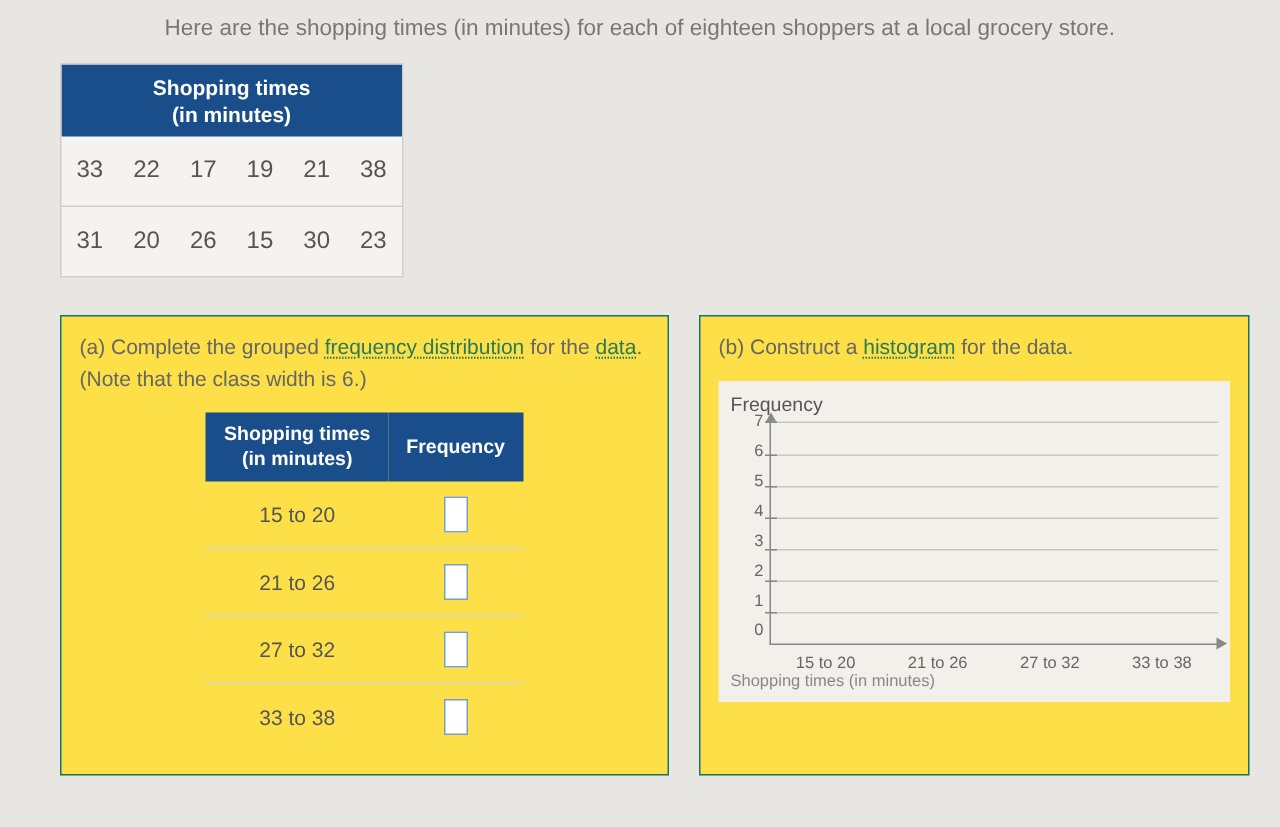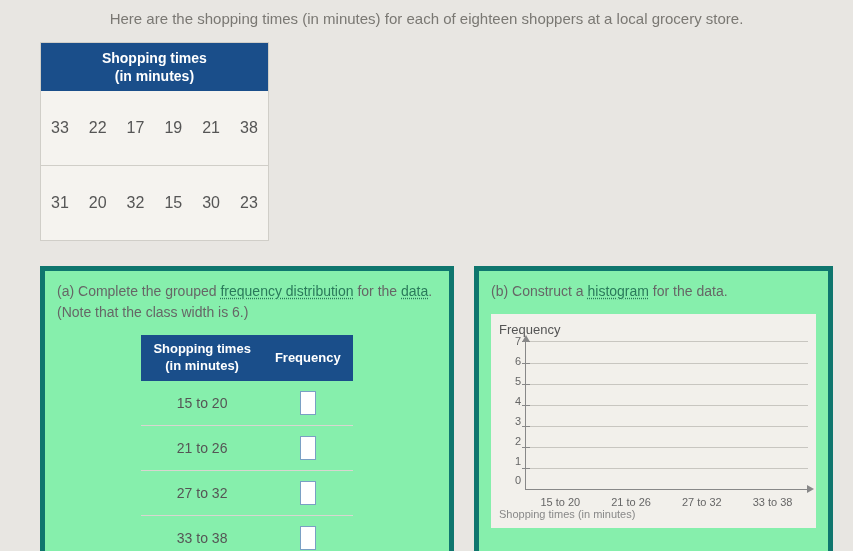--- a/index.html
+++ b/index.html
@@ -27,41 +27,41 @@
   .data-table .header-row td {
     background: #1a4e8a;
     color: #fff;
     font-weight: bold;
     text-align: center;
     padding: 6px 8px;
     font-size: 14px;
     line-height: 1.3;
   }
   .data-table .num {
-    padding: 28px 10px;
+    padding: 14px 10px;
     text-align: center;
     font-size: 16px;
     color: #555;
     border-bottom: 1px solid #d0cec8;
   }
   .data-table tr:last-child .num {
     border-bottom: none;
   }
   .data-table {
     border: 1px solid #d0cec8;
   }
   .parts {
     display: flex;
     gap: 20px;
     margin-left: 20px;
   }
   .part {
-    border: 5px solid #0f766e;
-    background: #86efac;
-    padding: 10px 12px 4px 12px;
+    border: 1px solid #0f766e;
+    background: #fde047;
+    padding: 10px 12px 16px 12px;
     flex: 1;
   }
   .part-a { flex: 0 0 380px; }
   .part-b { flex: 1; }
   .prompt {
     font-size: 14px;
     color: #666;
     line-height: 1.5;
     margin-bottom: 12px;
   }
@@ -202,21 +202,21 @@
     <td class="num">33</td>
     <td class="num">22</td>
     <td class="num">17</td>
     <td class="num">19</td>
     <td class="num">21</td>
     <td class="num">38</td>
   </tr>
   <tr>
     <td class="num">31</td>
     <td class="num">20</td>
-    <td class="num">32</td>
+    <td class="num">26</td>
     <td class="num">15</td>
     <td class="num">30</td>
     <td class="num">23</td>
   </tr>
 </tbody>
   </table>
 
 <div class="parts">
 
   <div class="part part-a">

